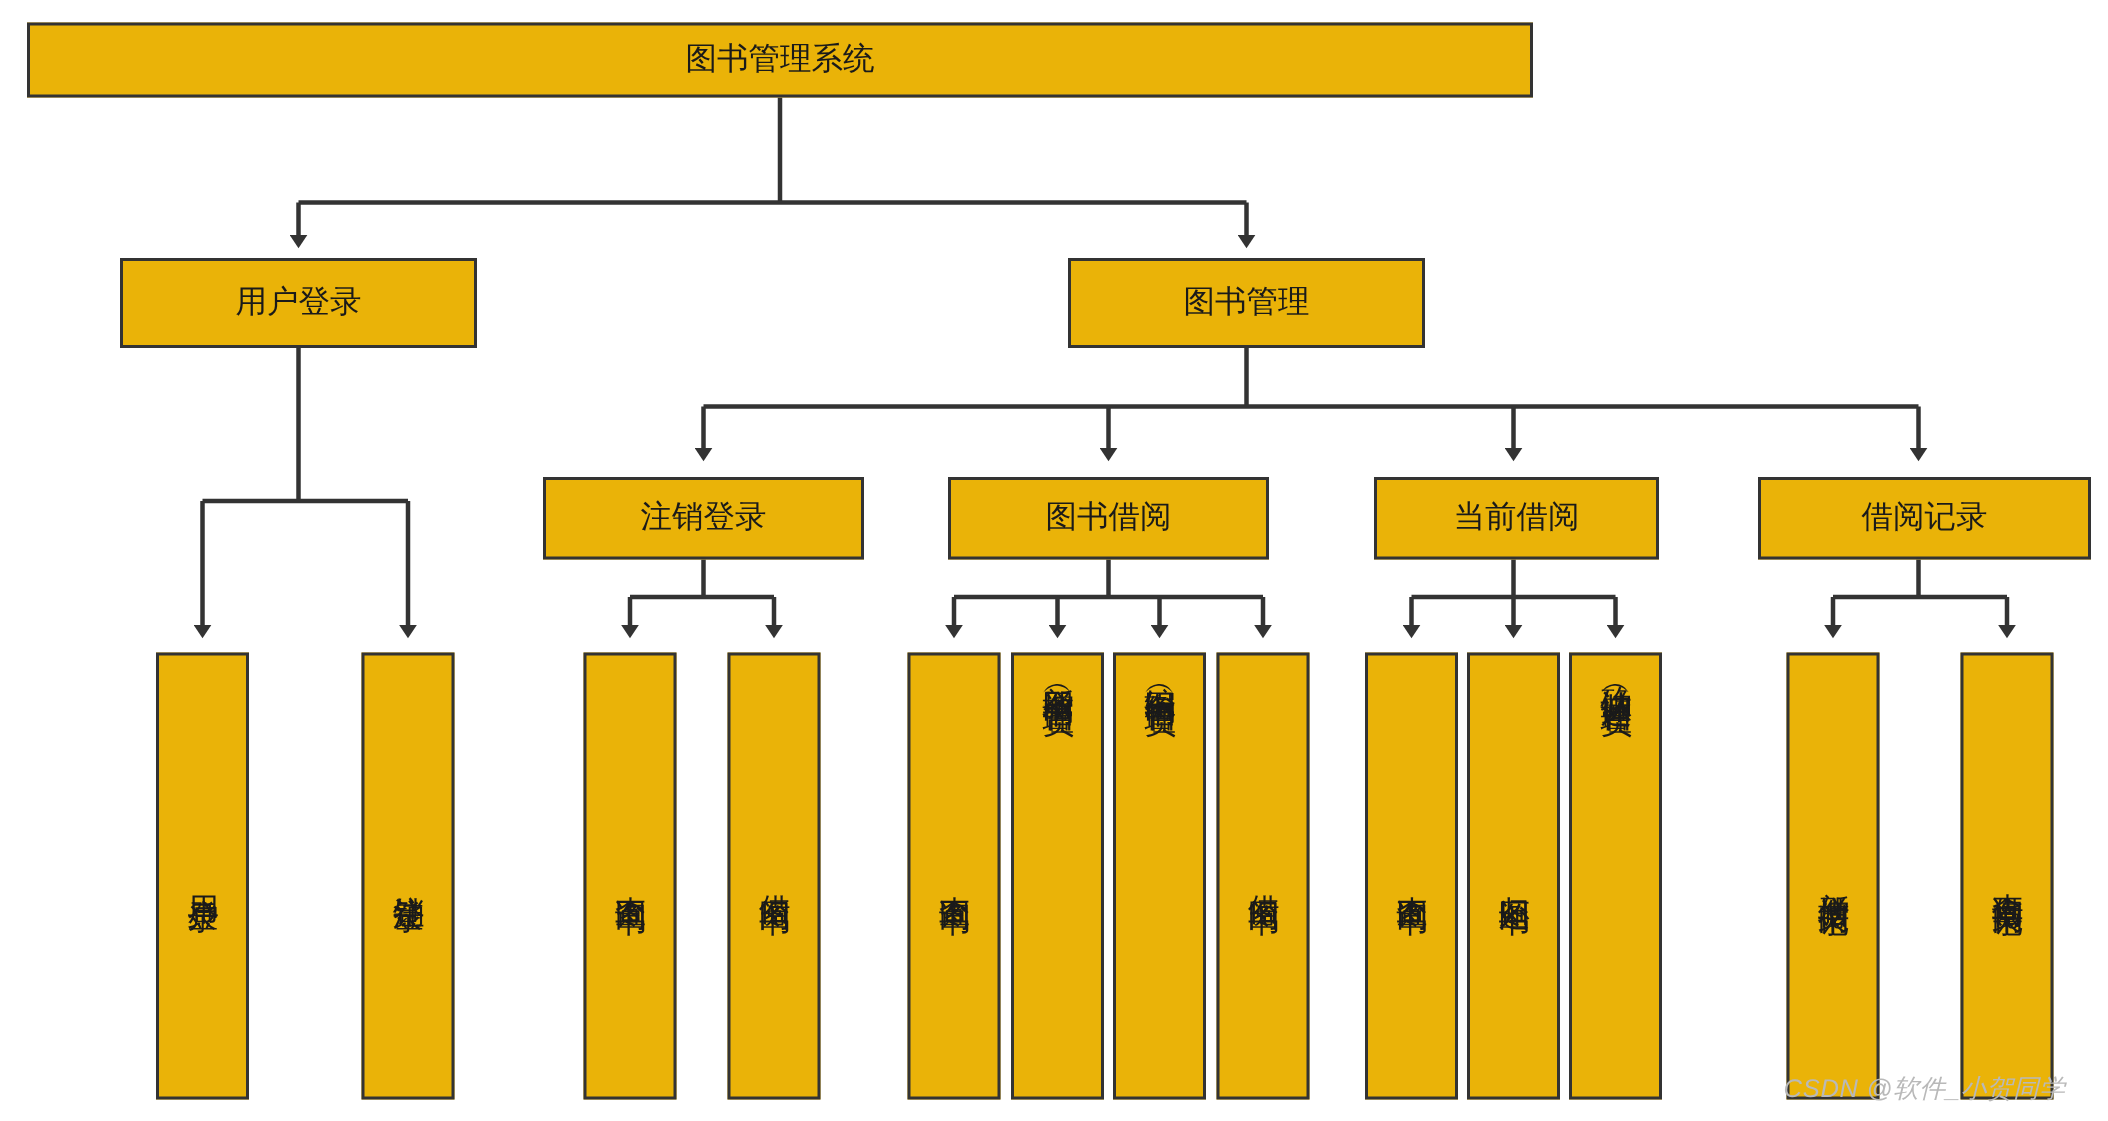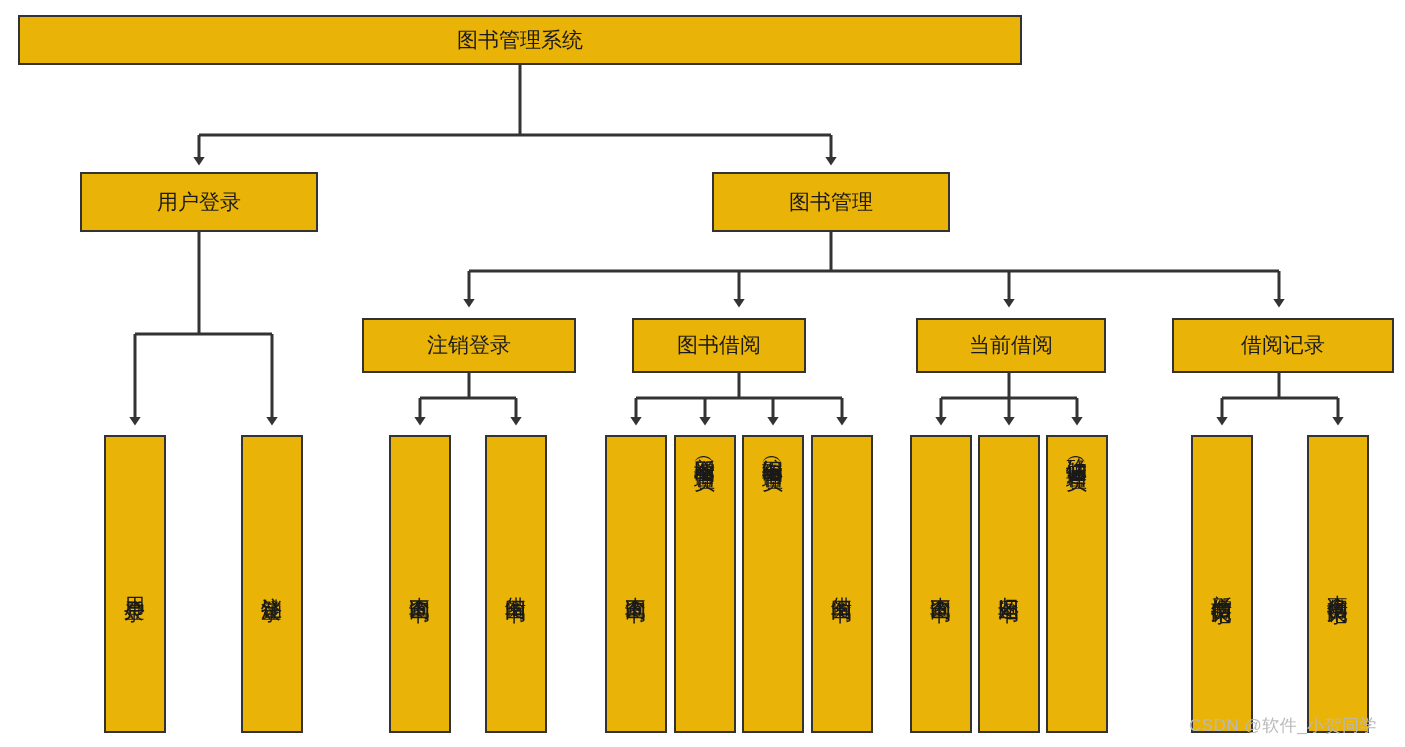--- a/index.html
+++ b/index.html
@@ -69,20 +69,21 @@
     margin-bottom: auto;
   }
   .watermark {
     position: absolute;
     left: 1189px;
     top: 714px;
     font-size: 17px;
     color: #b9b9b9;
     white-space: nowrap;
     letter-spacing: 0.5px;
+    font-style: italic;
   }
 </style>
 </head>
 <body>
 
 <div id="canvas">
 
   <svg id="wires" viewBox="0 0 1405 747" xmlns="http://www.w3.org/2000/svg">
     <defs>
       <marker id="arrow" markerWidth="10" markerHeight="12" refX="1.5" refY="6" orient="auto" markerUnits="userSpaceOnUse">
@@ -140,21 +141,21 @@
   <div class="node h-node" style="left:80px; top:172px; width:238px; height:60px;">
     <span class="node-label">用户登录</span>
   </div>
   <div class="node h-node" style="left:712px; top:172px; width:238px; height:60px;align-items:center;">
     <span class="node-label">图书管理</span>
   </div>
 
   <div class="node h-node" style="left:362px; top:318px; width:214px; height:55px;">
     <span class="node-label">注销登录</span>
   </div>
-  <div class="node h-node" style="left:632px; top:318px; width:174px; height:55px;">
+  <div class="node h-node" style="left:632px; top:318px; width:214px; height:55px;">
     <span class="node-label">图书借阅</span>
   </div>
   <div class="node h-node" style="left:916px; top:318px; width:190px; height:55px;">
     <span class="node-label">当前借阅</span>
   </div>
   <div class="node h-node" style="left:1172px; top:318px; width:222px; height:55px;">
     <span class="node-label">借阅记录</span>
   </div>
 
   <div class="node v-node mid" style="left:104px; top:435px; width:62px; height:298px;">

